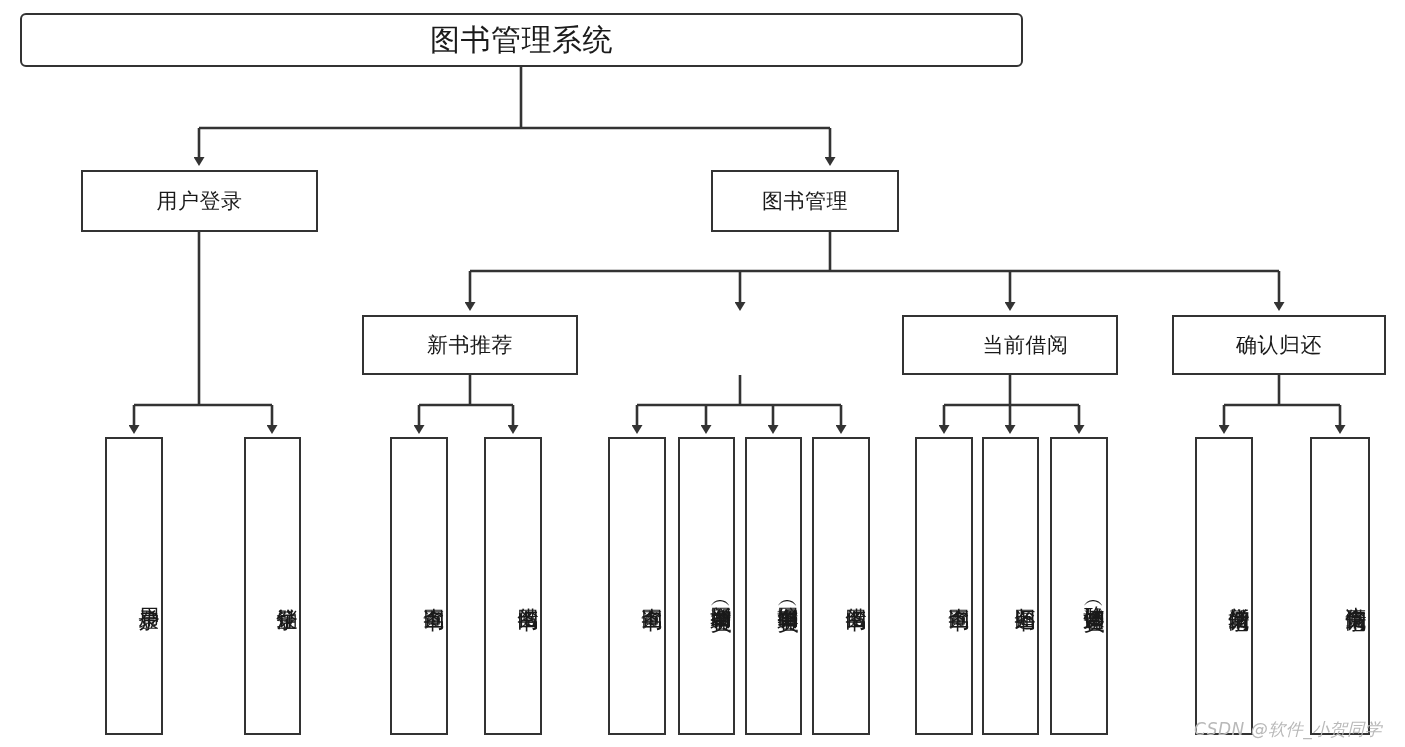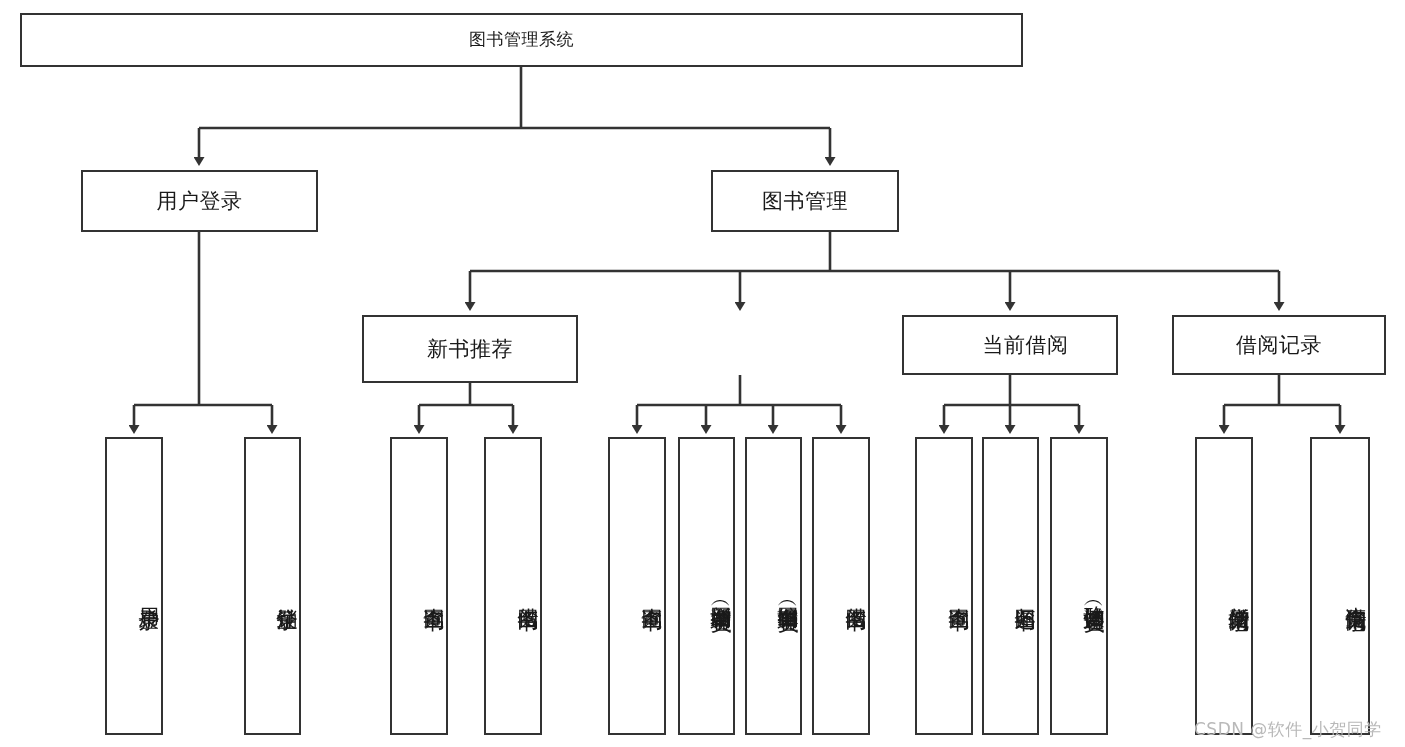--- a/index.html
+++ b/index.html
@@ -44,21 +44,22 @@
     font-size: 21px;
     line-height: 1.18;
     letter-spacing: 1px;
     writing-mode: vertical-rl;
     text-orientation: upright;
     padding-top: 14px;
     align-items: flex-start;
     justify-content: center;
   }
   .node-title {
-    font-size: 17px;
+    font-size: 30px;
+    border-radius: 6px;
   }
   .watermark {
     position: absolute;
     font-size: 17px;
     color: #b9b9b9;
     white-space: nowrap;
     letter-spacing: 0.5px;
     user-select: none;
   }
 </style>
@@ -127,33 +128,33 @@
       <path d="M1224,405 L1224,426" marker-end="url(#arrow)"></path>
       <path d="M1340,405 L1340,426" marker-end="url(#arrow)"></path>
     </g>
   </svg>
 
   <div class="node node-h node-title" style="left: 20px; top: 13px; width: 1003px; height: 54px;">图书管理系统</div>
 
   <div class="node node-h" style="left: 81px; top: 170px; width: 237px; height: 62px;">用户登录</div>
   <div class="node node-h" style="left: 711px; top: 170px; width: 188px; height: 62px;">图书管理</div>
 
-  <div class="node node-h" style="left: 362px; top: 315px; width: 216px; height: 68px;">新书推荐</div>
+  <div class="node node-h" style="left: 362px; top: 315px; width: 216px; height: 60px;">新书推荐</div>
   <div class="node node-h" style="left: 902px; top: 315px; width: 216px; height: 60px; padding-left: 31px;">当前借阅</div>
-  <div class="node node-h" style="left: 1172px; top: 315px; width: 214px; height: 60px;">借阅记录</div>
+  <div class="node node-h" style="left: 1172px; top: 315px; width: 214px; height: 60px;">确认归还</div>
 
   <div class="node node-v" style="left: 105px; top: 437px; width: 58px; height: 298px;">用户登录</div>
   <div class="node node-v" style="left: 244px; top: 437px; width: 57px; height: 298px;">注销登录</div>
   <div class="node node-v" style="left: 390px; top: 437px; width: 58px; height: 298px;">查询图书</div>
   <div class="node node-v" style="left: 484px; top: 437px; width: 58px; height: 298px;">借阅图书</div>
   <div class="node node-v" style="left: 608px; top: 437px; width: 58px; height: 298px;">查询图书</div>
   <div class="node node-v" style="left: 678px; top: 437px; width: 57px; height: 298px;">新增图书（管理员）</div>
   <div class="node node-v" style="left: 745px; top: 437px; width: 57px; height: 298px;">编辑图书（管理员）</div>
   <div class="node node-v" style="left: 812px; top: 437px; width: 58px; height: 298px;">借阅图书</div>
   <div class="node node-v" style="left: 915px; top: 437px; width: 58px; height: 298px;">查询图书</div>
   <div class="node node-v" style="left: 982px; top: 437px; width: 57px; height: 298px;">归还图书</div>
   <div class="node node-v" style="left: 1050px; top: 437px; width: 58px; height: 298px;">确认归还（管理员）</div>
   <div class="node node-v" style="left: 1195px; top: 437px; width: 58px; height: 298px;">新增借阅记录</div>
   <div class="node node-v" style="left: 1310px; top: 437px; width: 60px; height: 298px;">查询借阅记录</div>
 
-  <div class="watermark" style="left: 1194px; top: 718px;">CSDN @软件_小贺同学</div>
+  <div class="watermark" style="left: 1194px; top: 718px; font-style: italic;">CSDN @软件_小贺同学</div>
 
 </div>
 
 </body></html>

